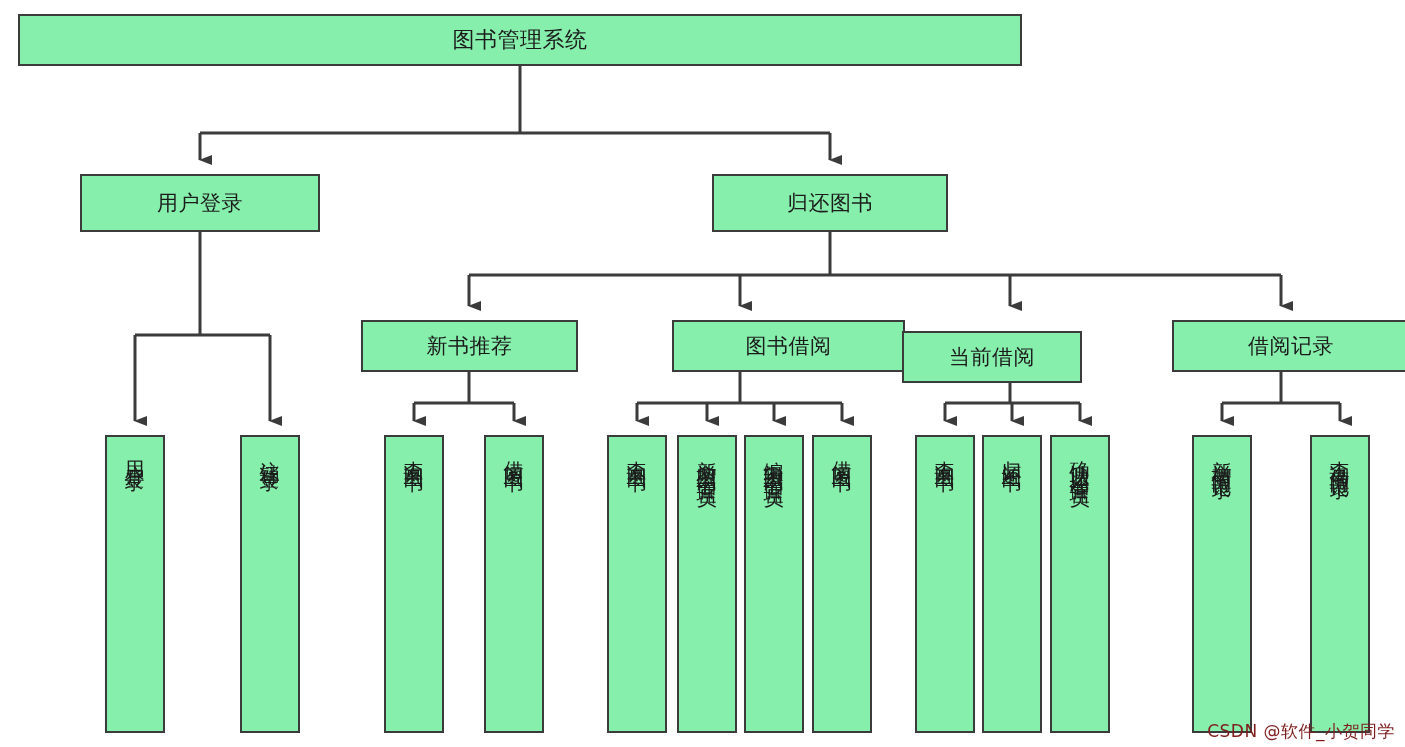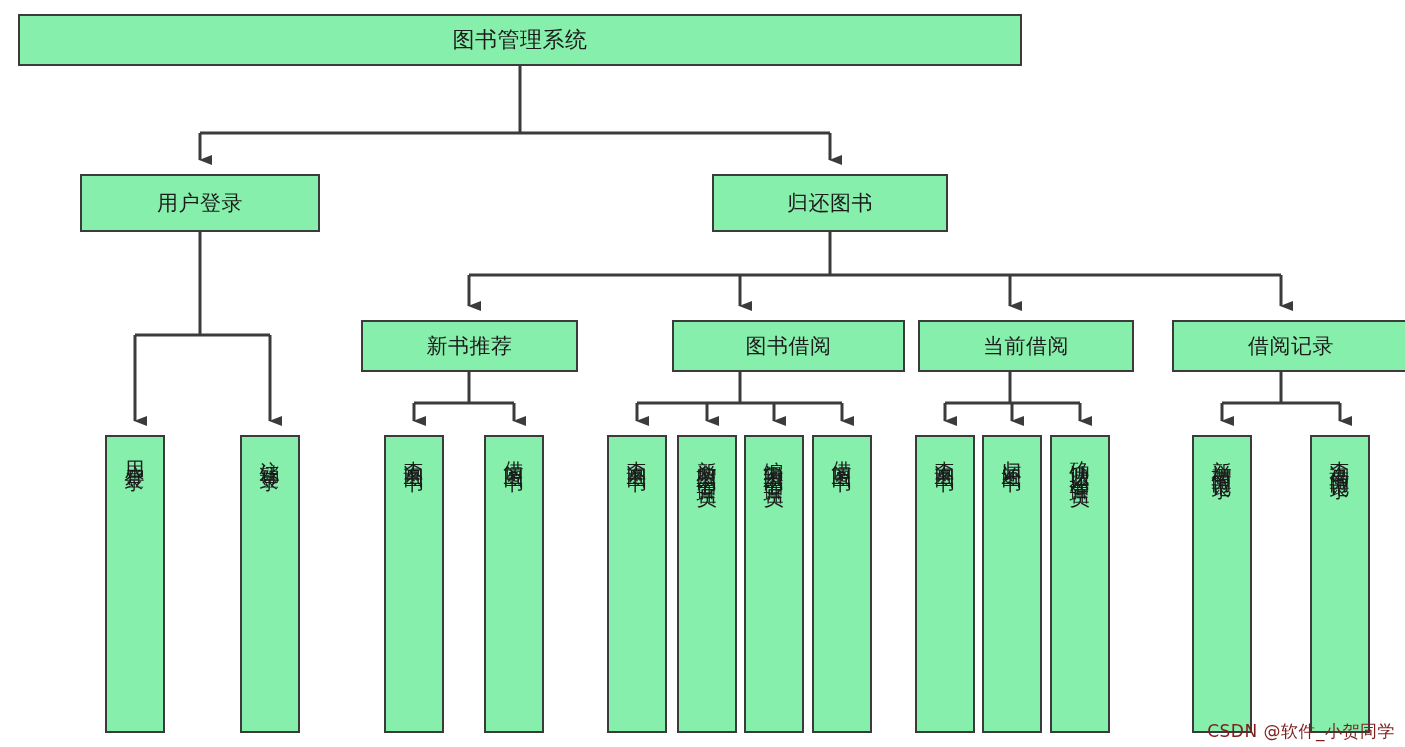--- a/index.html
+++ b/index.html
@@ -125,21 +125,21 @@
   <div class="node h" style="left:712px;top:174px;width:236px;height:58px;">
     <span class="lbl">归还图书</span>
   </div>
 
   <div class="node h" style="left:361px;top:320px;width:217px;height:52px;">
     <span class="lbl">新书推荐</span>
   </div>
   <div class="node h" style="left:632px;top:320px;width:233px;height:52px;margin-left:40px;">
     <span class="lbl">图书借阅</span>
   </div>
-  <div class="node h" style="left:902px;top:320px;width:216px;height:52px;margin-left:16px;">
+  <div class="node h" style="left:902px;top:331px;width:180px;height:52px;">
     <span class="lbl">当前借阅</span>
   </div>
   <div class="node h" style="left:1172px;top:320px;width:238px;height:52px;">
     <span class="lbl">借阅记录</span>
   </div>
 
   <div class="node v" style="left:105px;top:435px;width:60px;height:298px;">
     <span class="lbl">用户登录</span>
   </div>
   <div class="node v" style="left:240px;top:435px;width:60px;height:298px;">

